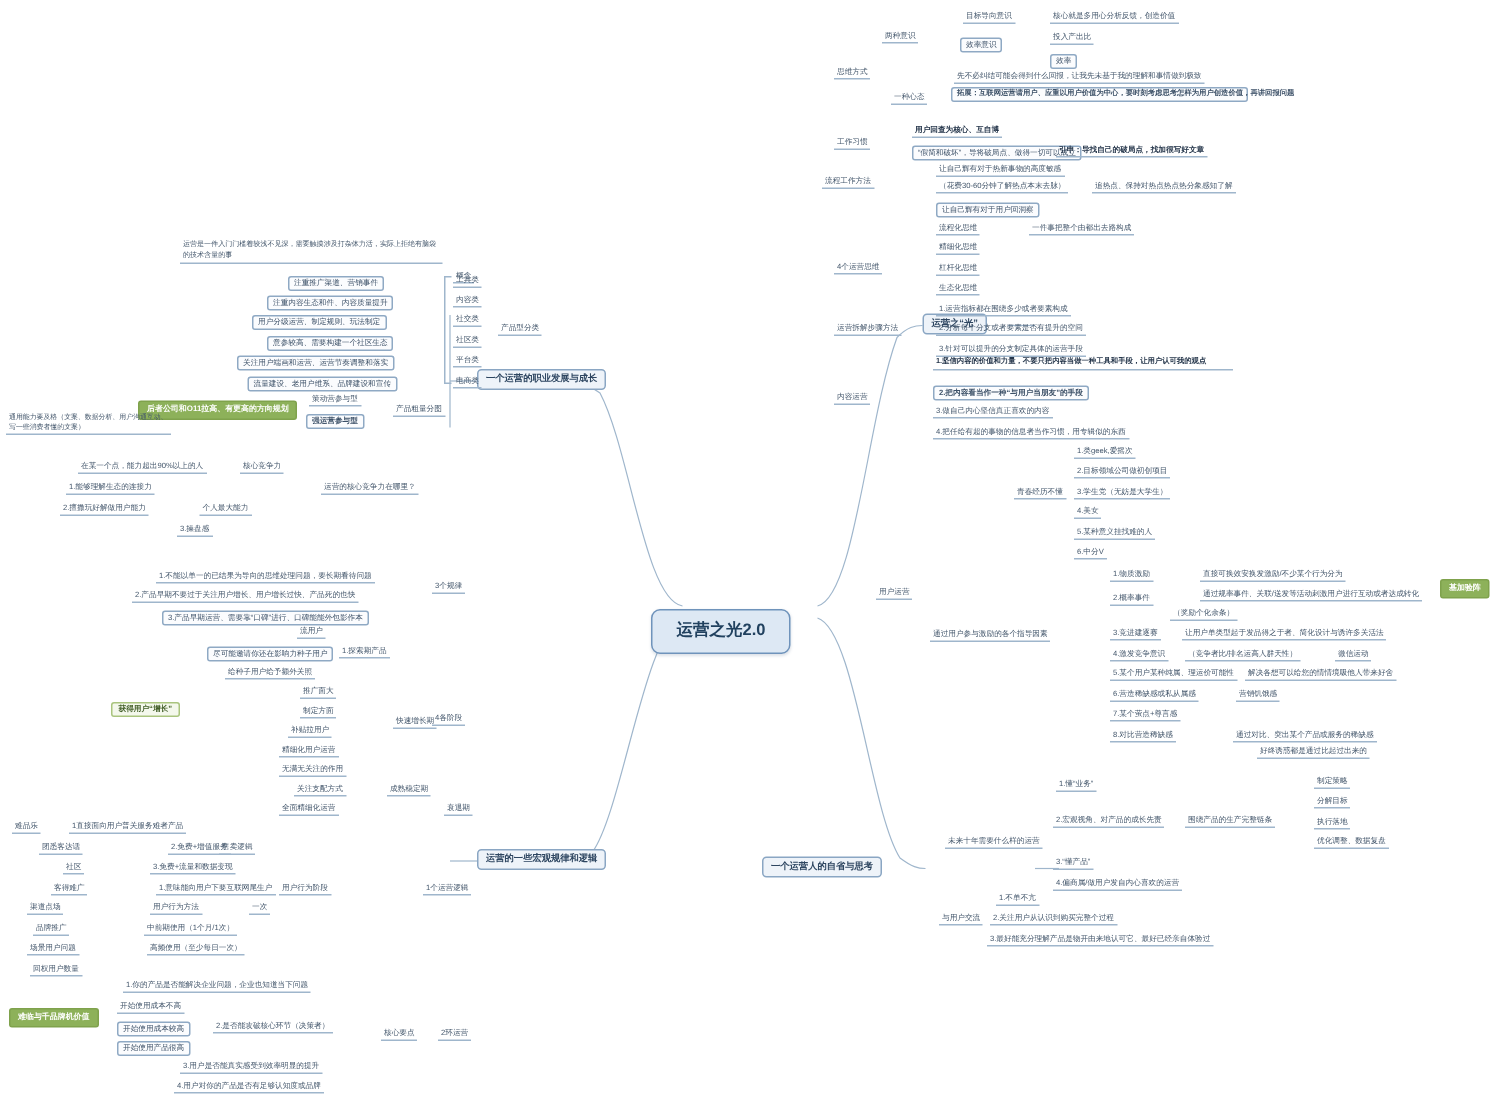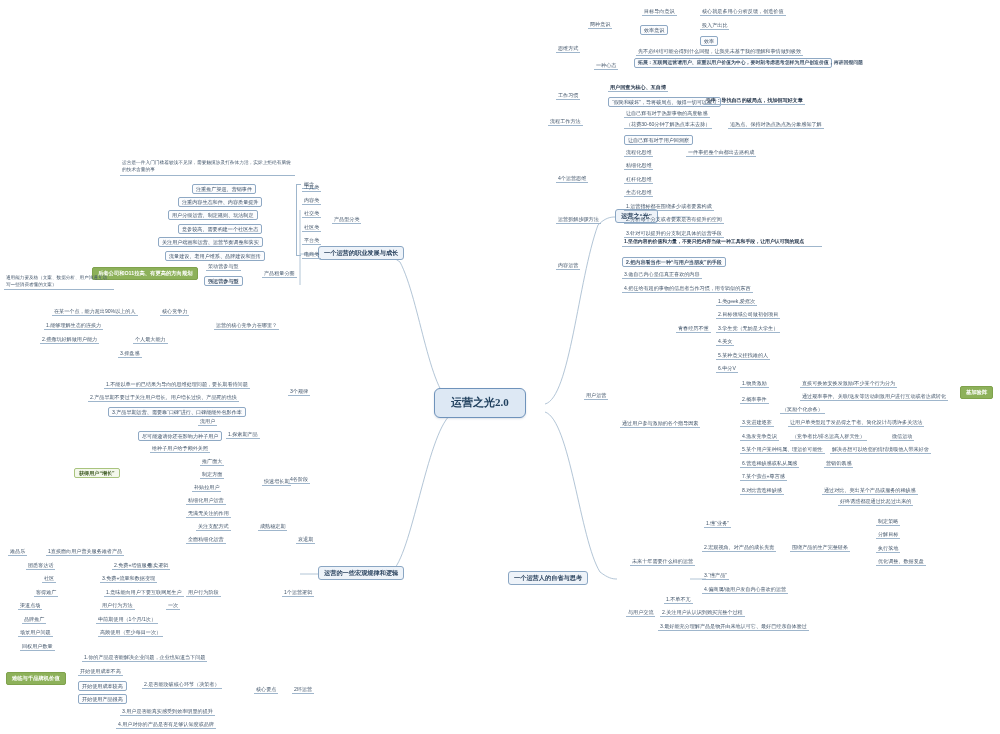--- a/index.html
+++ b/index.html
@@ -118,21 +118,21 @@
       <path d="M300 254 L 300 210 M300 254 L 300 285"></path>
 
       <path d="M318 574 L 300 574"></path>
 
       <path d="M672 217 L 690 217"></path>
 
       <path d="M690 579 L 706 579"></path>
     </g>
   </svg>
 
-  <div class="node n-root" style="left:434px; top:388px;font-family:Liberation Serif, serif;">运营之光2.0</div>
+  <div class="node n-root" style="left:434px; top:406px;">运营之光2.0</div>
 
   <div class="node n-pill" style="left:318px; top:246px;">一个运营的职业发展与成长</div>
   <div class="node n-pill" style="left:318px; top:566px;">运营的一些宏观规律和逻辑</div>
   <div class="node n-pill" style="left:615px; top:209px;">运营之“光”</div>
   <div class="node n-pill" style="left:508px; top:571px;">一个运营人的自省与思考</div>
 
   <div class="node n-line wrap" style="left:120px; top:160px; width:175px; font-size:4.7px;">运营是一件入门门槛着较浅不见深，需要触摸涉及打杂体力活，实际上拒绝有脑袋的技术含量的事</div>
   <div class="node n-line" style="left:302px; top:181px;">概念</div>
 
   <div class="node n-box" style="left:192px; top:184px;">注重推广渠道、营销事件</div>

